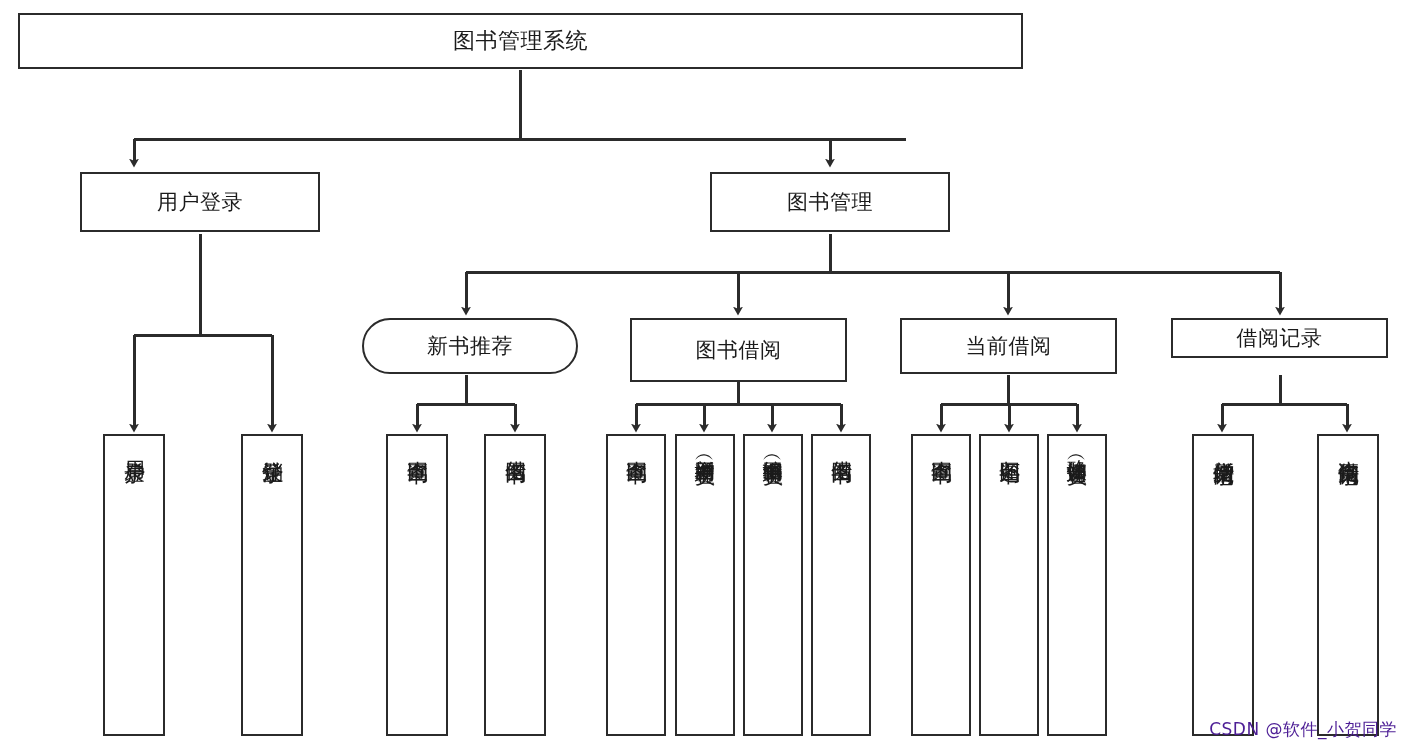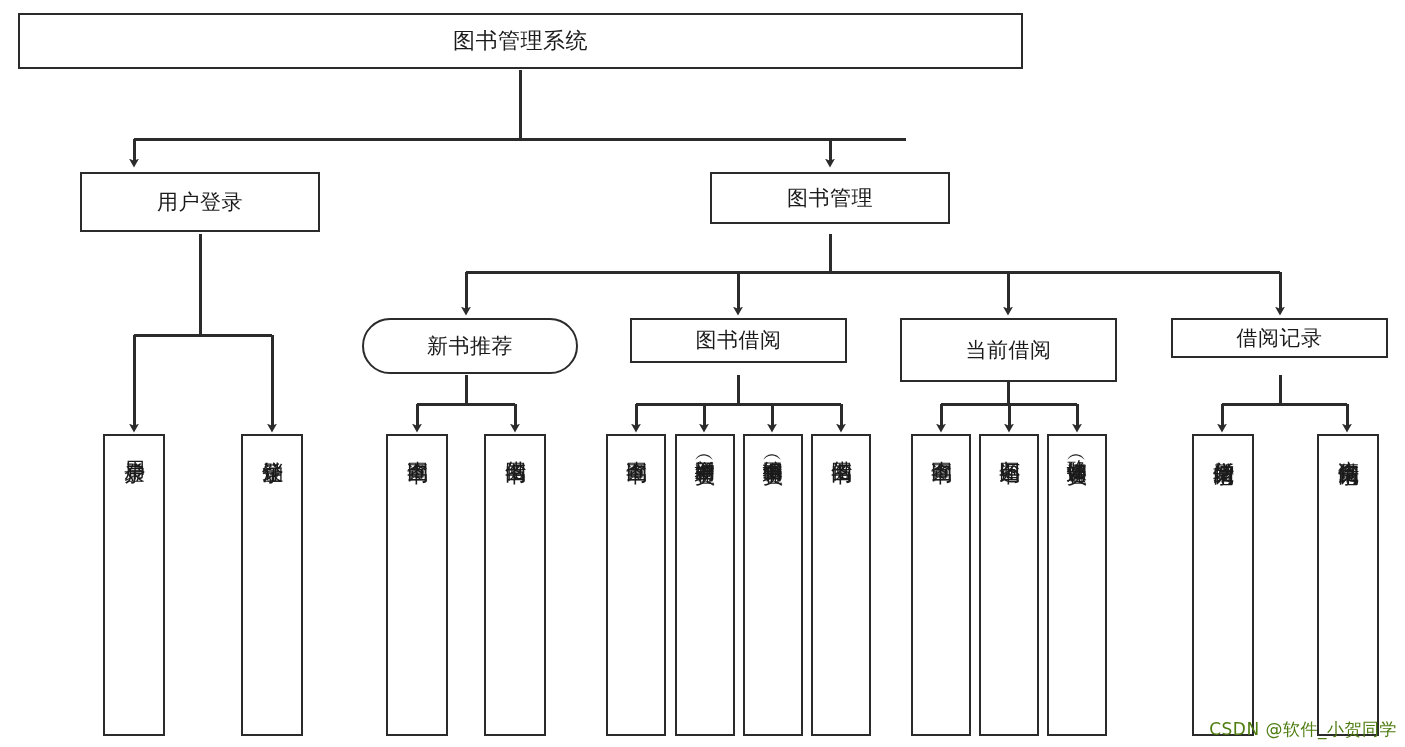--- a/index.html
+++ b/index.html
@@ -65,21 +65,21 @@
     max-height: 100%;
   }
   .node.vert.two-col .node-label {
     font-size: 20px;
   }
   #watermark {
     position: absolute;
     right: 8px;
     bottom: 6px;
     font-size: 17px;
-    color: #4d7c0f;
+    color: #4c1d95;
     white-space: nowrap;
     letter-spacing: 0.5px;
   }
 </style>
 </head>
 <body>
 
 <div id="diagram-root">
 
   <svg id="edge-layer" viewBox="0 0 1405 747" xmlns="http://www.w3.org/2000/svg">
@@ -132,31 +132,31 @@
     </g>
   </svg>
 
   <div class="node horiz root" style="left:18px; top:13px; width:1005px; height:56px;">
     <span class="node-label">图书管理系统</span>
   </div>
 
   <div class="node horiz" style="left:80px; top:172px; width:240px; height:60px;">
     <span class="node-label">用户登录</span>
   </div>
-  <div class="node horiz" style="left:710px; top:172px; width:240px; height:52px;">
+  <div class="node horiz" style="left:710px; top:172px; width:240px; height:60px;">
     <span class="node-label">图书管理</span>
   </div>
 
   <div class="node horiz" style="left:362px; top:318px; width:216px; height:56px;border-radius:28px;">
     <span class="node-label">新书推荐</span>
   </div>
-  <div class="node horiz" style="left:630px; top:318px; width:217px; height:45px;">
+  <div class="node horiz" style="left:630px; top:318px; width:217px; height:64px;">
     <span class="node-label">图书借阅</span>
   </div>
-  <div class="node horiz" style="left:900px; top:318px; width:217px; height:64px;justify-content:center;">
+  <div class="node horiz" style="left:900px; top:318px; width:217px; height:56px;justify-content:center;">
     <span class="node-label">当前借阅</span>
   </div>
   <div class="node horiz" style="left:1171px; top:318px; width:217px; height:40px;">
     <span class="node-label">借阅记录</span>
   </div>
 
   <div class="node vert" style="left:103px; top:434px; width:62px; height:302px;">
     <span class="node-label">用户登录</span>
   </div>
   <div class="node vert" style="left:241px; top:434px; width:62px; height:302px;">

